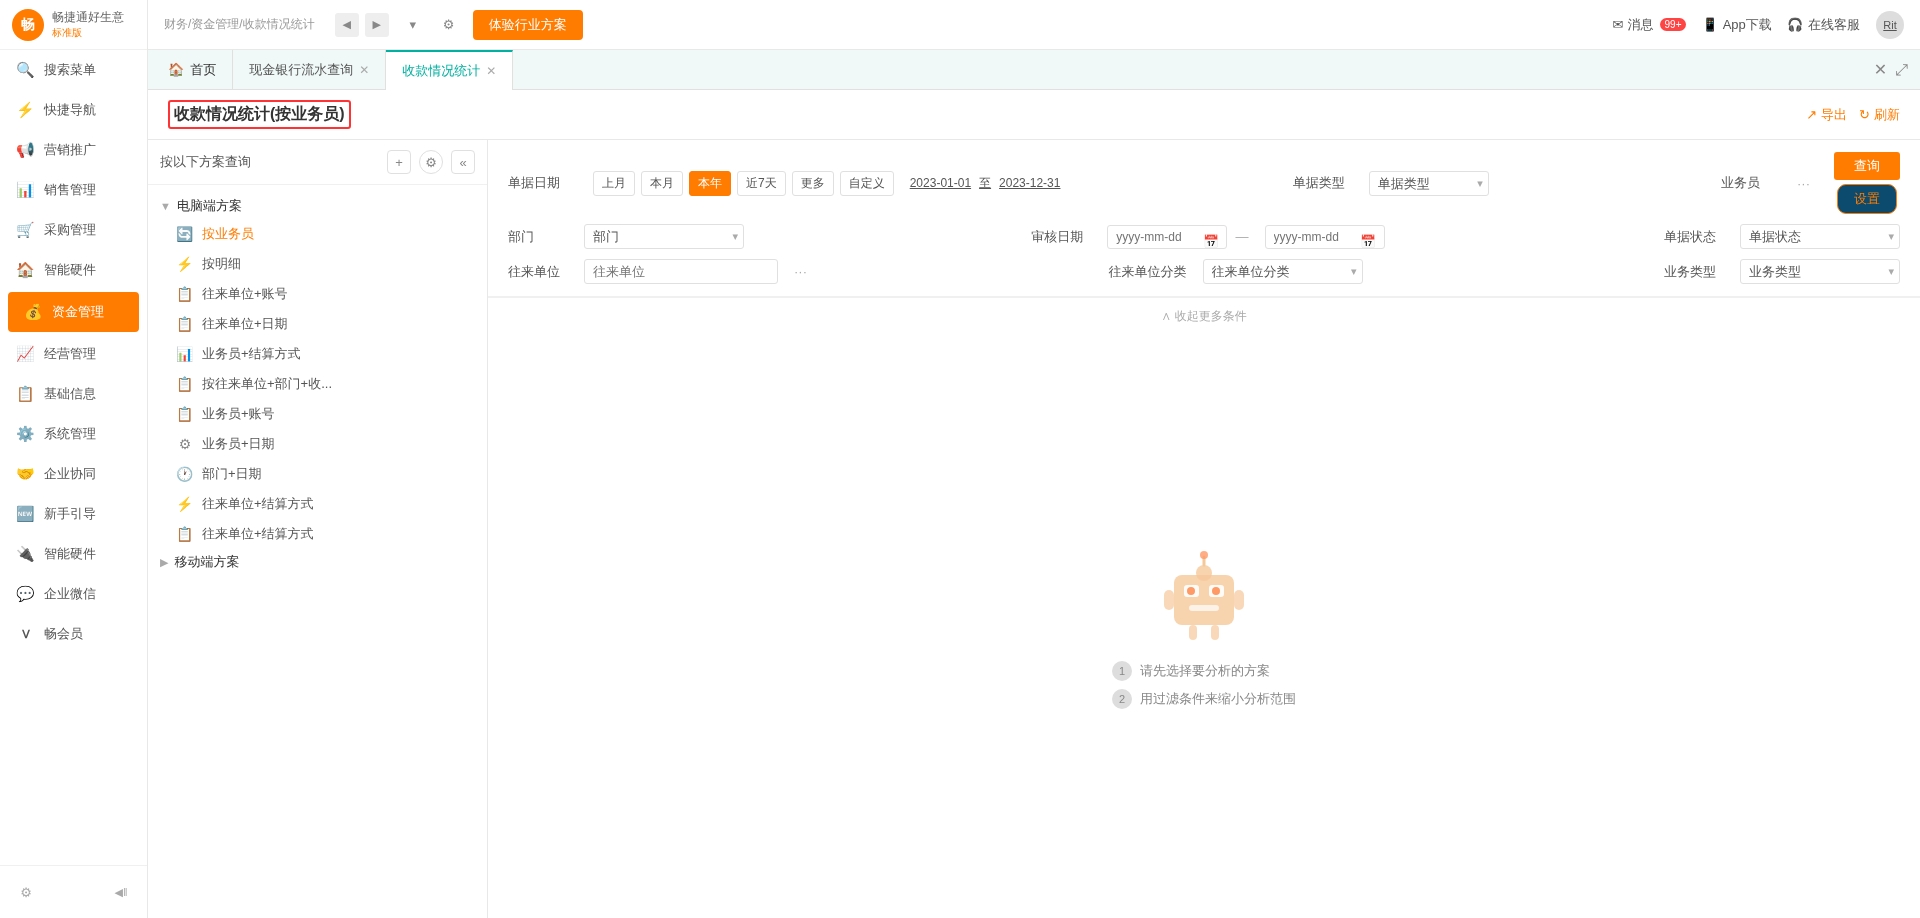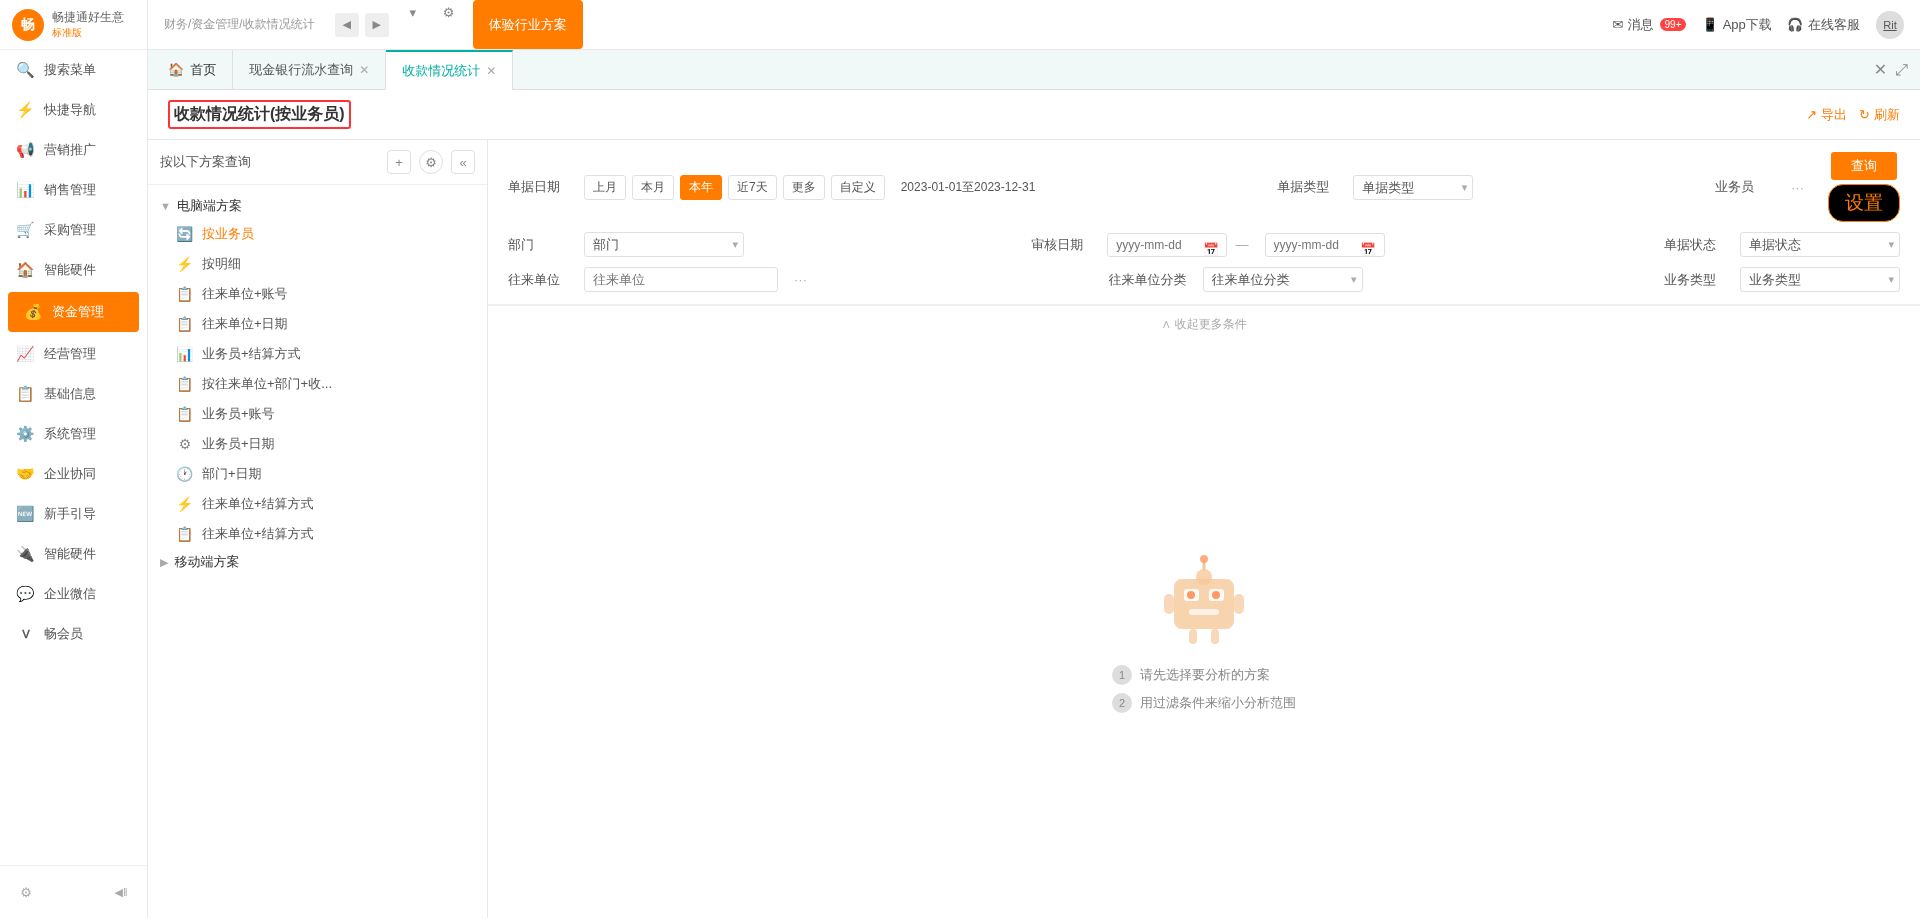--- a/index.html
+++ b/index.html
@@ -15,21 +15,21 @@
     .nav-item { display: flex; align-items: center; padding: 10px 16px; cursor: pointer; color: #555; transition: all 0.2s; font-size: 13px; }
     .nav-item.active { background: #ff7c00; color: white; border-radius: 4px; margin: 2px 8px; }
     .nav-item .nav-icon { width: 20px; height: 20px; margin-right: 8px; display: flex; align-items: center; justify-content: center; font-size: 15px; flex-shrink: 0; }
     .sidebar-bottom { padding: 12px; display: flex; align-items: center; justify-content: space-between; border-top: 1px solid #f0f0f0; }
     .sidebar-bottom-icon { width: 28px; height: 28px; display: flex; align-items: center; justify-content: center; cursor: pointer; color: #aaa; }
 
     
     .main { flex: 1; display: flex; flex-direction: column; min-width: 0; }
 
     
-    .header { height: 50px; background: #fff; display: flex; padding: 0 16px; border-bottom: 1px solid #e8e8e8; gap: 12px; }
+    .header { height: 50px; background: #fff; display: flex; align-items: center; padding: 0 16px; border-bottom: 1px solid #e8e8e8; gap: 12px; }
     .header-breadcrumb { display: flex; align-items: center; gap: 4px; color: #999; font-size: 12px; }
     .header-right { margin-left: auto; display: flex; align-items: center; gap: 16px; }
     .btn-trial { background: #ff7c00; color: white; border: none; padding: 6px 16px; border-radius: 4px; cursor: pointer; font-size: 13px; }
     .header-action { display: flex; align-items: center; gap: 4px; color: #555; font-size: 13px; cursor: pointer; }
     .badge { background: #ff4444; color: white; font-size: 10px; border-radius: 10px; padding: 1px 5px; margin-left: 2px; }
     .user-avatar { width: 28px; height: 28px; background: #ddd; border-radius: 50%; display: flex; align-items: center; justify-content: center; font-size: 11px; color: #555; text-decoration: underline; }
 
     
     .tabs-bar { height: 40px; background: #f0f9f8; display: flex; align-items: center; border-bottom: 1px solid #e0e0e0; padding: 0 4px; }
     .tab { display: flex; align-items: center; padding: 0 16px; height: 40px; cursor: pointer; font-size: 13px; color: #555; border-right: 1px solid #e0e0e0; gap: 6px; }
@@ -69,35 +69,35 @@
     .tree-item-icon.gray { color: #888; }
     .mobile-group { display: flex; align-items: center; padding: 4px 12px; cursor: pointer; color: #333; font-size: 13px; }
     .mobile-group .arrow { margin-right: 6px; color: #aaa; font-size: 11px; }
 
     
     .right-panel { flex: 1; background: #fff; display: flex; flex-direction: column; min-width: 0; }
     .filter-section { padding: 12px 20px; border-bottom: 1px solid #f0f0f0; }
     .filter-row { display: flex; align-items: center; gap: 16px; margin-bottom: 10px; }
     .filter-row:last-child { margin-bottom: 0; }
     .filter-label { font-size: 13px; color: #555; white-space: nowrap; min-width: 60px; }
-    .filter-date-group { display: flex; align-items: center; gap: 6px; }
+    .filter-date-group { display: flex; align-items: center; gap: 6px; margin-left: 9px; }
     .date-btn { padding: 3px 8px; font-size: 12px; border: 1px solid #e0e0e0; border-radius: 3px; cursor: pointer; color: #555; background: #fff; }
     .date-btn.active { background: #ff7c00; color: white; border-color: #ff7c00; }
-    .date-range { display: flex; align-items: center; gap: 0; font-size: 12px; color: #555; }
+    .date-range { display: flex; align-items: center; gap: 8px; font-size: 12px; color: #555; text-decoration: underline; }
     .filter-select { border: 1px solid #e0e0e0; border-radius: 3px; padding: 4px 24px 4px 8px; font-size: 13px; color: #555; background: #fff; cursor: pointer; appearance: none; min-width: 120px; position: relative; }
     .select-wrap { position: relative; display: inline-flex; align-items: center; }
     .select-wrap::after { content: '▾'; position: absolute; right: 6px; color: #aaa; font-size: 11px; pointer-events: none; }
     .filter-input { border: 1px solid #e0e0e0; border-radius: 3px; padding: 4px 8px; font-size: 13px; color: #aaa; background: #fff; min-width: 120px; }
     .date-input-group { display: flex; align-items: flex-end; }
     .date-input { border: 1px solid #e0e0e0; border-radius: 3px; padding: 4px 28px 4px 8px; font-size: 12px; color: #aaa; background: #fff; width: 120px; }
     .date-icon { margin-left: -24px; color: #ccc; font-size: 13px; }
     .dash { color: #aaa; }
     .btn-more { color: #aaa; font-size: 13px; cursor: pointer; }
     .btn-query { background: #ff7c00; color: white; border: none; padding: 5px 20px; border-radius: 3px; cursor: pointer; font-size: 13px; }
-    .btn-set { background: #000000; color: #ff7c00; border: 1px solid #ff7c00; padding: 5px 16px; border-radius: 15px; cursor: pointer; font-size: 19px; }
+    .btn-set { background: #0c4a6e; color: #ff7c00; border: 1px solid #ff7c00; padding: 5px 16px; border-radius: 9px; cursor: pointer; font-size: 13px; }
     .collapse-bar { text-align: center; padding: 10px; color: #aaa; font-size: 12px; cursor: pointer; border-top: 1px solid #f0f0f0; }
 
     
     .empty-state { flex: 1; display: flex; flex-direction: column; align-items: center; justify-content: center; gap: 16px; padding: 40px; }
     .empty-steps { display: flex; flex-direction: column; gap: 8px; }
     .empty-step { display: flex; align-items: center; gap: 8px; color: #888; font-size: 13px; }
     .step-num { width: 20px; height: 20px; border-radius: 50%; background: #ddd; display: flex; align-items: center; justify-content: center; font-size: 11px; color: #888; flex-shrink: 0; }
     .red-box { border: 2px solid #ff3333; border-radius: 3px; }
 
     

